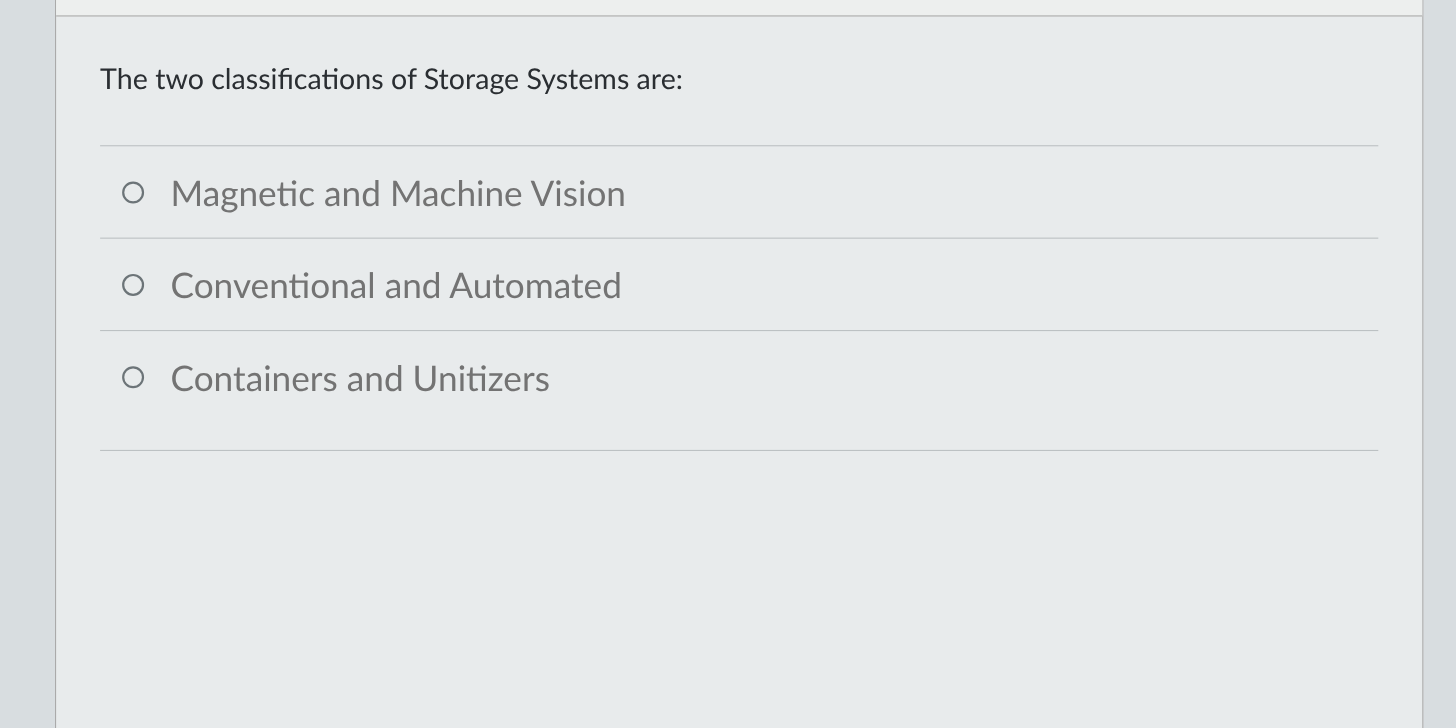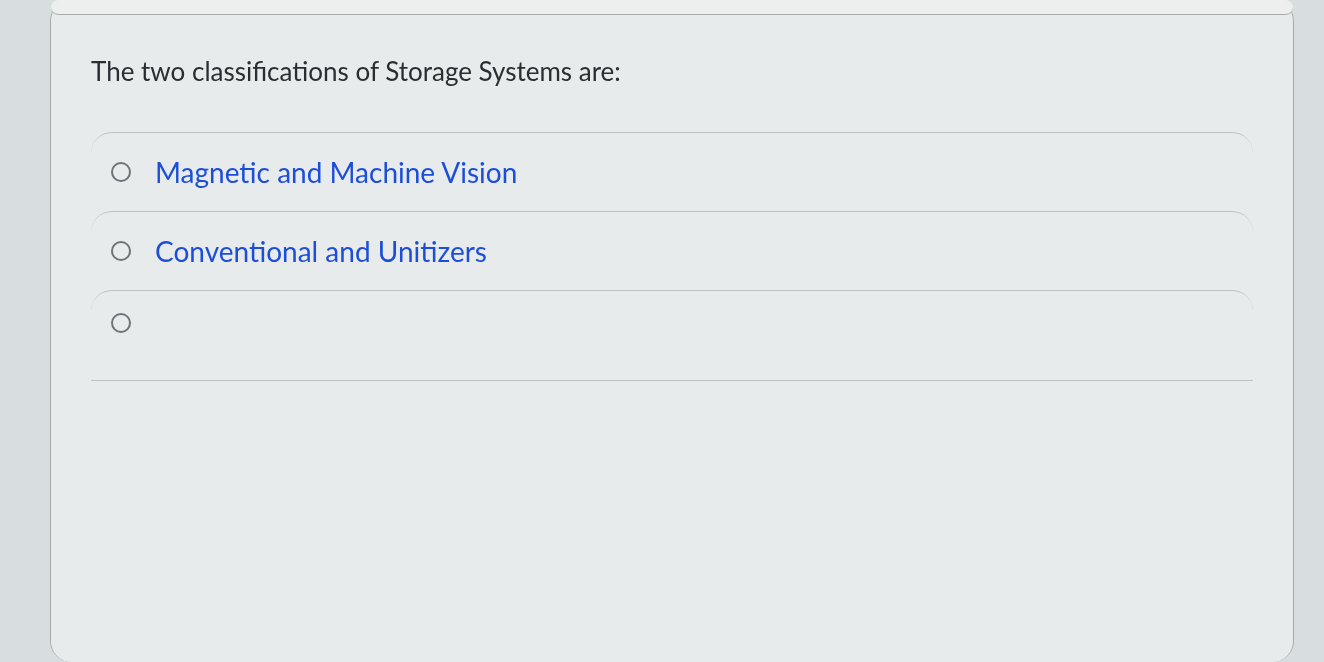--- a/index.html
+++ b/index.html
@@ -1,19 +1,18 @@
 <!DOCTYPE html>
 <html><head>
   <meta charset="utf-8">
   <style>
     * {
       margin: 0;
       padding: 0;
       box-sizing: border-box;
-      border-radius: 21px;
     }
     body {
       width: 1324px;
       height: 662px;
       font-family: "Lato", "Helvetica Neue", Helvetica, Arial, sans-serif;
       background: #d8dde0;
       overflow: hidden;
     }
     .outer-border {
       border-left: 1px solid #aaa;
@@ -49,22 +48,22 @@
     .radio-circle {
       width: 20px;
       height: 20px;
       border: 2px solid #6c7478;
       border-radius: 50%;
       margin-right: 24px;
       flex-shrink: 0;
       background: transparent;
     }
     .option-label {
-      font-size: 28px;
-      color: #1d4ed8;
+      font-size: 32px;
+      color: #737373;
       font-weight: 400;
     }
     .bottom-border {
       border-top: 1px solid #bcc1c3;
       margin: 25px 40px 0 40px;
     }
   </style>
 </head>
 <body>
 
@@ -72,21 +71,22 @@
   <div class="header-strip"></div>
   <div class="question-block">
     <div class="question-text">The two classifications of Storage Systems are:</div>
     <div class="options">
       <div class="option-row">
         <span class="radio-circle"></span>
         <span class="option-label">Magnetic and Machine Vision</span>
       </div>
       <div class="option-row">
         <span class="radio-circle"></span>
-        <span class="option-label">Conventional and Unitizers</span>
+        <span class="option-label">Conventional and Automated</span>
       </div>
       <div class="option-row">
         <span class="radio-circle"></span>
+        <span class="option-label">Containers and Unitizers</span>
       </div>
     </div>
     <div class="bottom-border"></div>
   </div>
 </div>
 
 </body></html>

